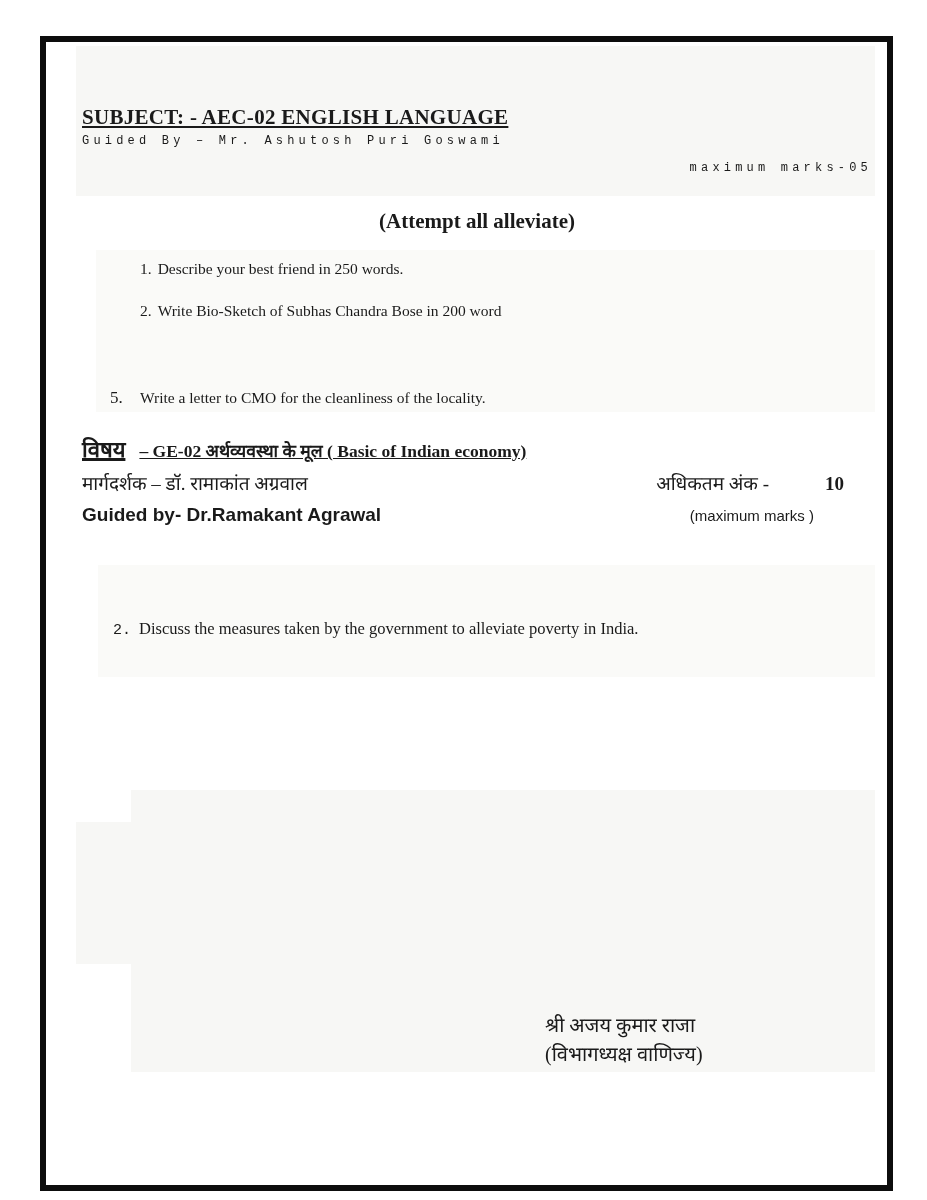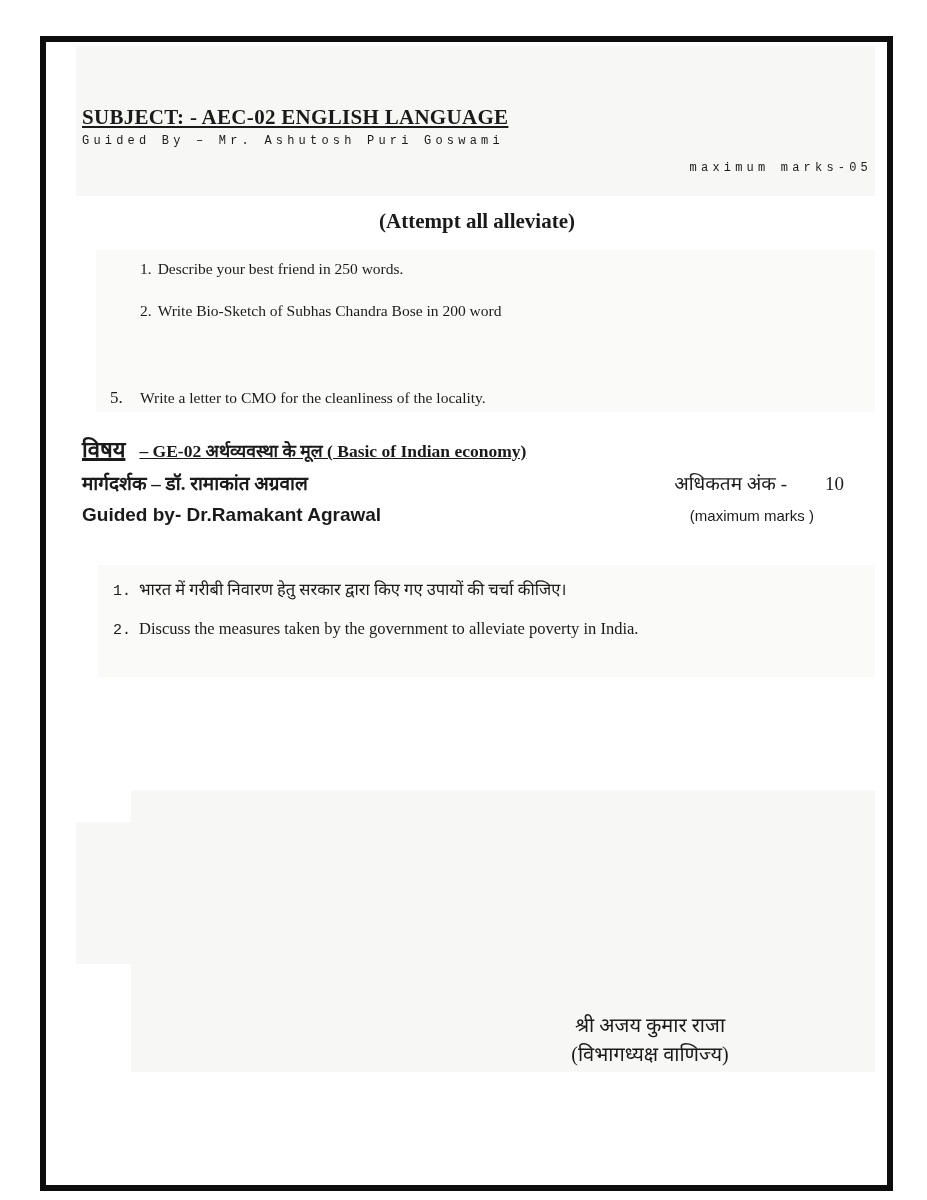--- a/index.html
+++ b/index.html
@@ -78,29 +78,30 @@
     font-family: "Liberation Serif", serif;
   }
   .guide-row {
     display: flex;
     justify-content: space-between;
     align-items: baseline;
     white-space: nowrap;
   }
   .guide-hi {
     font-size: 19px;
-    font-weight: bold;
+    font-weight: normal;
   }
   .marks-hi {
     font-size: 19px;
     font-family: Liberation Serif, serif;
   }
   .marks-val {
     font-size: 19px;
-    margin-left: 38px;
+    margin-left: 56px;
+    font-weight: bold;
   }
   .guide-en {
     font-family: "Liberation Sans", sans-serif;
     font-weight: bold;
     font-size: 19px;
     text-align: center;
   }
   .marks-en {
     font-family: "Liberation Sans", sans-serif;
     font-size: 15px;
@@ -109,21 +110,21 @@
   .eco-q {
     white-space: nowrap;
     font-size: 16.5px;
   }
   .eco-num {
     font-family: "Liberation Mono", "DejaVu Sans Mono", monospace;
     font-size: 15px;
     margin-right: 8px;
   }
   .signature {
-    text-align: center;
+    text-align: left;
     font-size: 20px;
     line-height: 29px;
     white-space: nowrap;
   }
 </style>
 </head>
 <body>
 
 <div class="canvas">
 
@@ -165,23 +166,20 @@
     <span>
       <span class="marks-hi">अधिकतम अंक -</span><span class="marks-val">10</span>
     </span>
   </div>
 
   <div class="abs guide-row" style="left:82px; top:504px; width:732px;">
     <span class="guide-en">Guided by- Dr.Ramakant Agrawal</span>
     <span class="marks-en">(maximum marks )</span>
   </div>
 
-  <div class="abs eco-q" style="left:113px; top:577px;">
-    <span class="eco-num">1.</span><span>भारत में गरीबी निवारण हेतु सरकार द्वारा किए गए उपायों की चर्चा कीजिए।</span>
-  </div>
 
   <div class="abs eco-q" style="left:113px; top:619px;">
     <span class="eco-num">2.</span><span>Discuss the measures taken by the government to alleviate poverty in India.</span>
   </div>
 
   <div class="abs signature" style="left:545px; top:1011px; width:210px;">
     <div>श्री अजय कुमार राजा</div>
     <div>(विभागध्यक्ष वाणिज्य)</div>
   </div>
 

